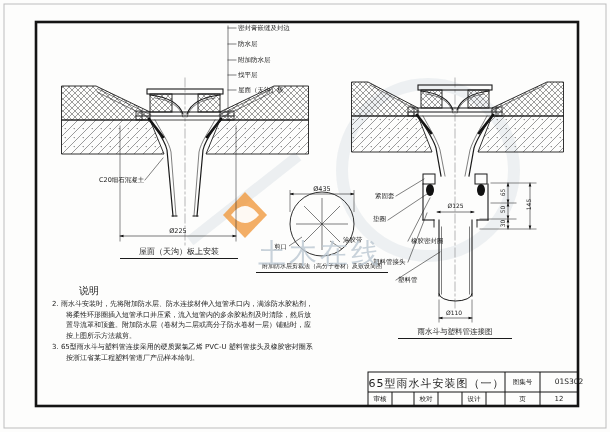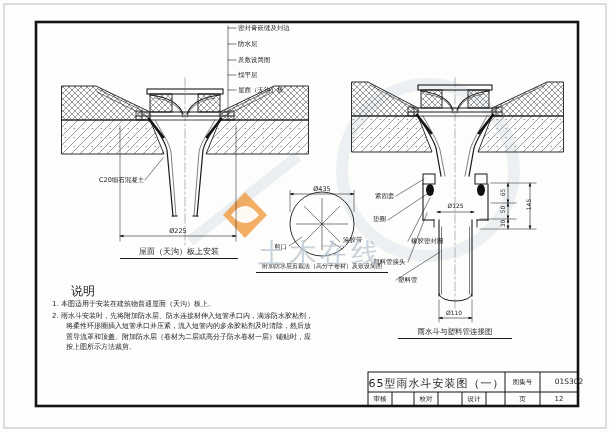--- a/index.html
+++ b/index.html
@@ -200,21 +200,21 @@
       <line x1="486" y1="392" x2="486" y2="406"></line>
     </g>
   </svg>
 
   <div class="wm-text">土木在线</div>
 
   <div class="texts">
 
     <div class="t" style="left:238px;top:24px;">密封膏嵌缝及封边</div>
     <div class="t" style="left:238px;top:40px;">防水层</div>
-    <div class="t" style="left:238px;top:56px;">及敷设简图</div>
+    <div class="t" style="left:238px;top:56px;">附加防水层</div>
     <div class="t" style="left:238px;top:71px;">找平层</div>
     <div class="t" style="left:238px;top:86px;">屋面（天沟）板</div>
 
     <div class="t" style="left:99px;top:176px;">C20细石混凝土</div>
 
     <div class="dimtxt" style="left:118px;top:227px;width:120px;font-size:6.5px;">Ø225</div>
     <div class="cap" style="left:120px;top:246px;width:118px;font-size:8px;">屋面（天沟）板上安装</div>
 
     <div class="dimtxt" style="left:290px;top:185px;width:64px;font-size:6.5px;">Ø435</div>
     <div class="t" style="left:274px;top:243px;text-align:right;">剪口</div>
@@ -229,24 +229,24 @@
 
     <div class="dimtxt" style="left:436px;top:202px;width:39px;">Ø125</div>
     <div class="dimtxt" style="left:436px;top:309px;width:36px;">Ø110</div>
     <div class="dimtxt rot" style="left:495px;top:189px;width:14px;">65</div>
     <div class="dimtxt rot" style="left:495px;top:206px;width:14px;">50</div>
     <div class="dimtxt rot" style="left:495px;top:220px;width:14px;">30</div>
     <div class="dimtxt rot" style="left:519px;top:201px;width:18px;">145</div>
 
     <div class="cap" style="left:398px;top:327px;width:114px;font-size:7.5px;">雨水斗与塑料管连接图</div>
 
-    <div class="t" style="left:71px;top:287px;font-size:12px;">说明</div>
+    <div class="t" style="left:79px;top:287px;font-size:10px;">说明</div>
     <div id="notes">
-      <div class="note-item">1. 本图适用于安装在建筑物普通屋面（天沟）板上。</div>
       <div class="note-item">2. 雨水斗安装时，先将附加防水层、防水连接材伸入短管承口内，满涂防水胶粘剂，将柔性环形圈插入短管承口并压紧，流入短管内的多余胶粘剂及时清除，然后放置导流罩和顶盖。附加防水层（卷材为二层或高分子防水卷材一层）铺贴时，应按上图所示方法裁剪。</div>
+      <div class="note-item">3. 65型雨水斗与塑料管连接采用的硬质聚氯乙烯 PVC-U 塑料管接头及橡胶密封圈系按浙江省某工程塑料管道厂产品样本绘制。</div>
     </div>
 
     <div class="tb" style="left:368px;top:376px;width:137px;font-size:11px;letter-spacing:1px;">65型雨水斗安装图（一）</div>
     <div class="tb" style="left:505px;top:378px;width:35px;font-size:6.5px;">图集号</div>
     <div class="tb" style="left:540px;top:377px;width:58px;font-size:7.5px;">01S302</div>
     <div class="tb" style="left:368px;top:395px;width:24px;font-size:6.5px;">审核</div>
     <div class="tb" style="left:414px;top:395px;width:24px;font-size:6.5px;">校对</div>
     <div class="tb" style="left:462px;top:395px;width:24px;font-size:6.5px;">设计</div>
     <div class="tb" style="left:505px;top:395px;width:35px;font-size:6.5px;">页</div>
     <div class="tb" style="left:540px;top:395px;width:38px;font-size:7px;">12</div>

